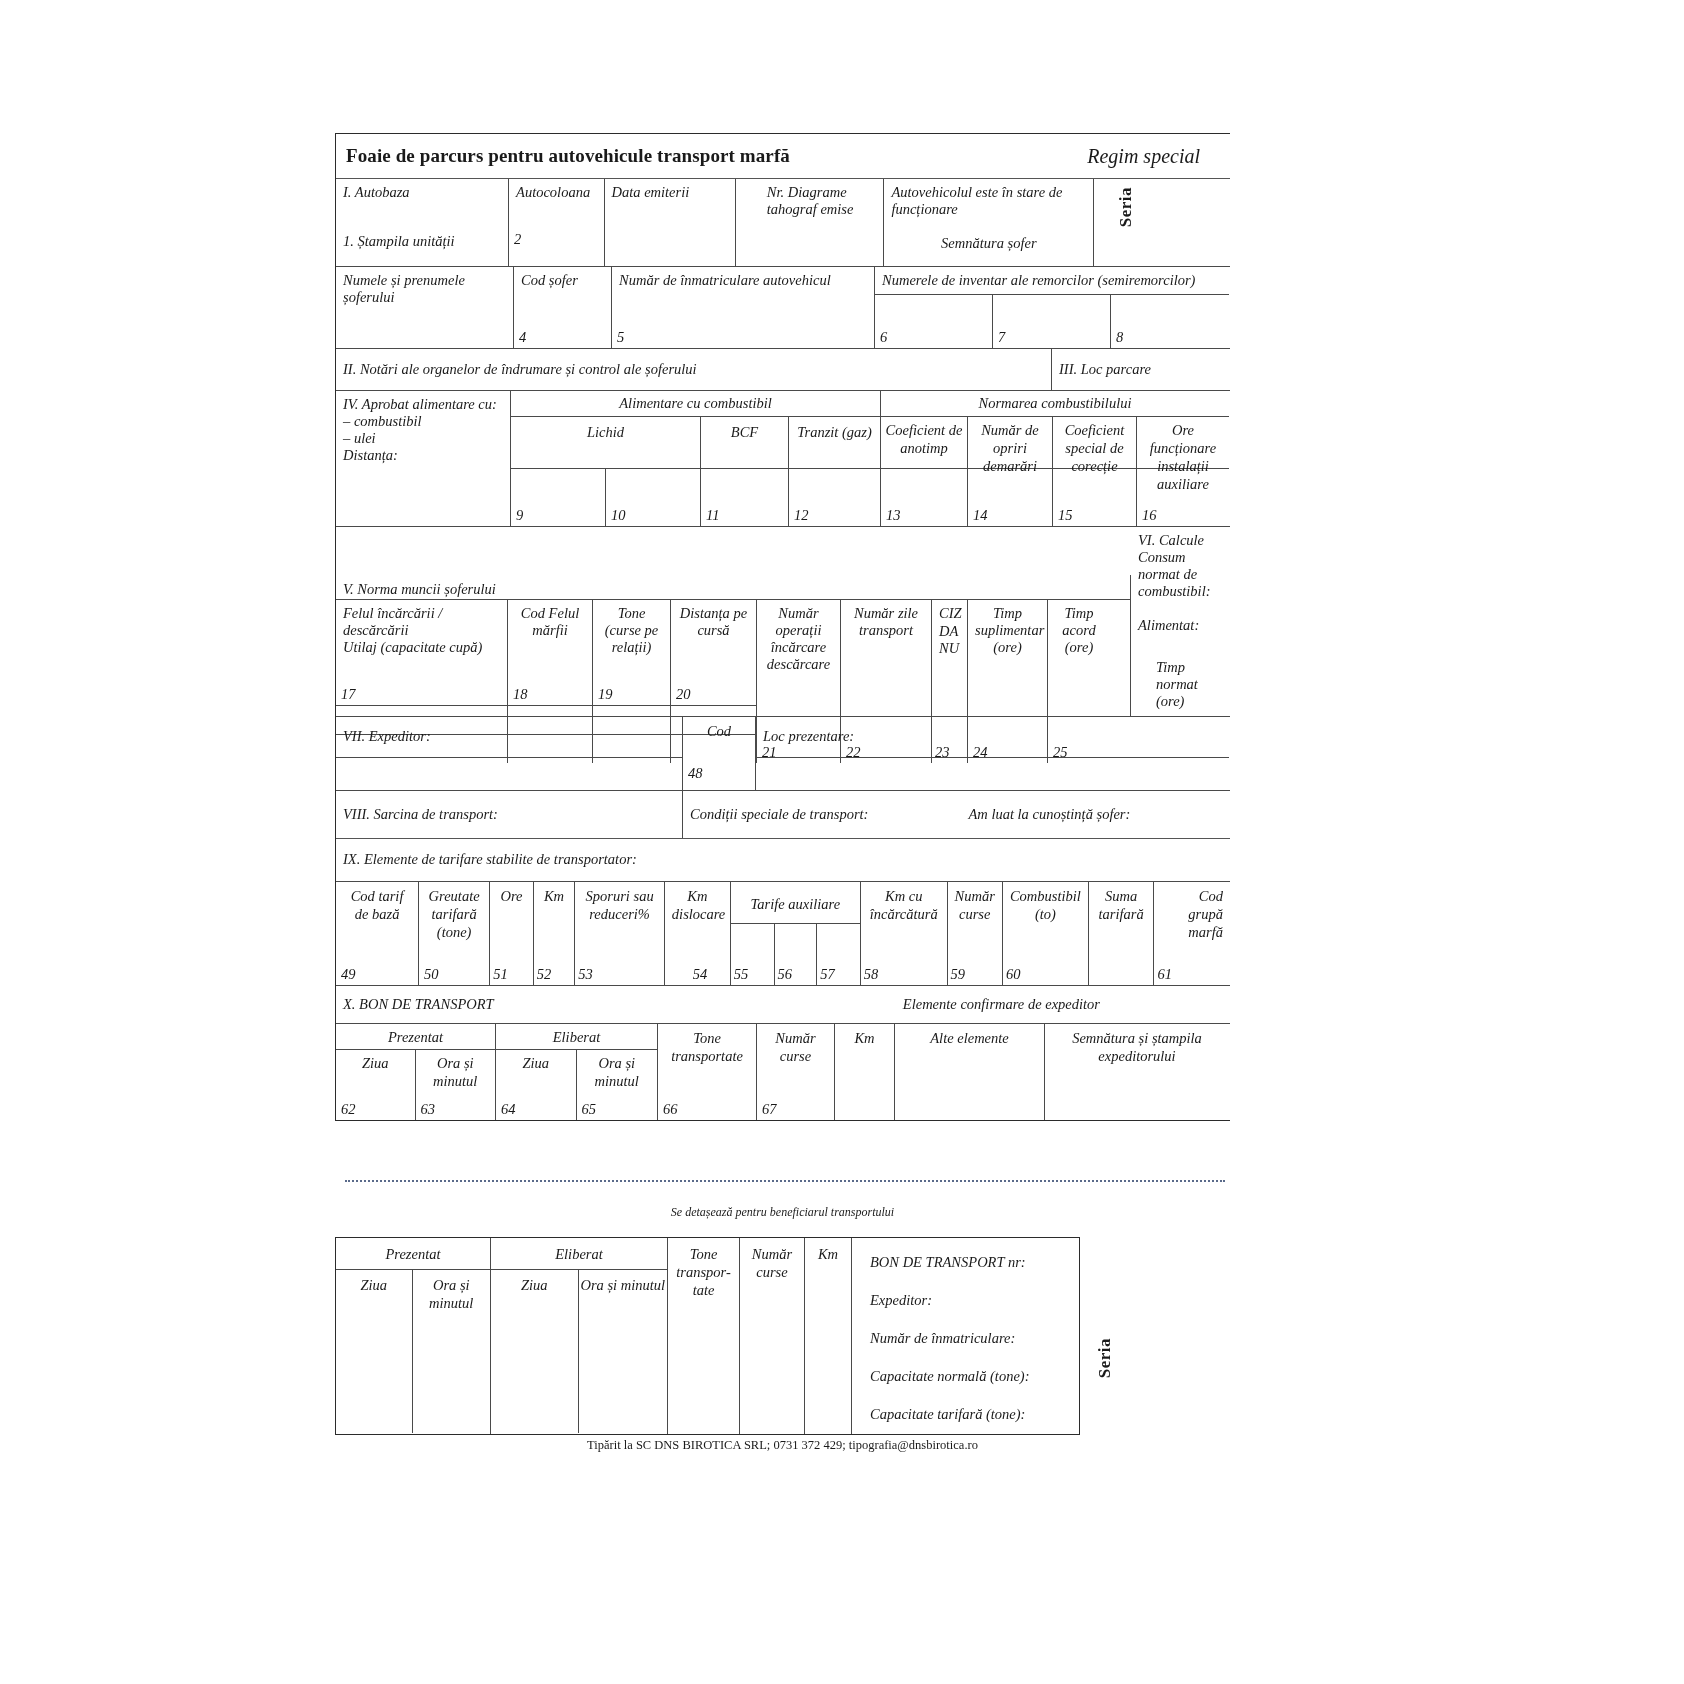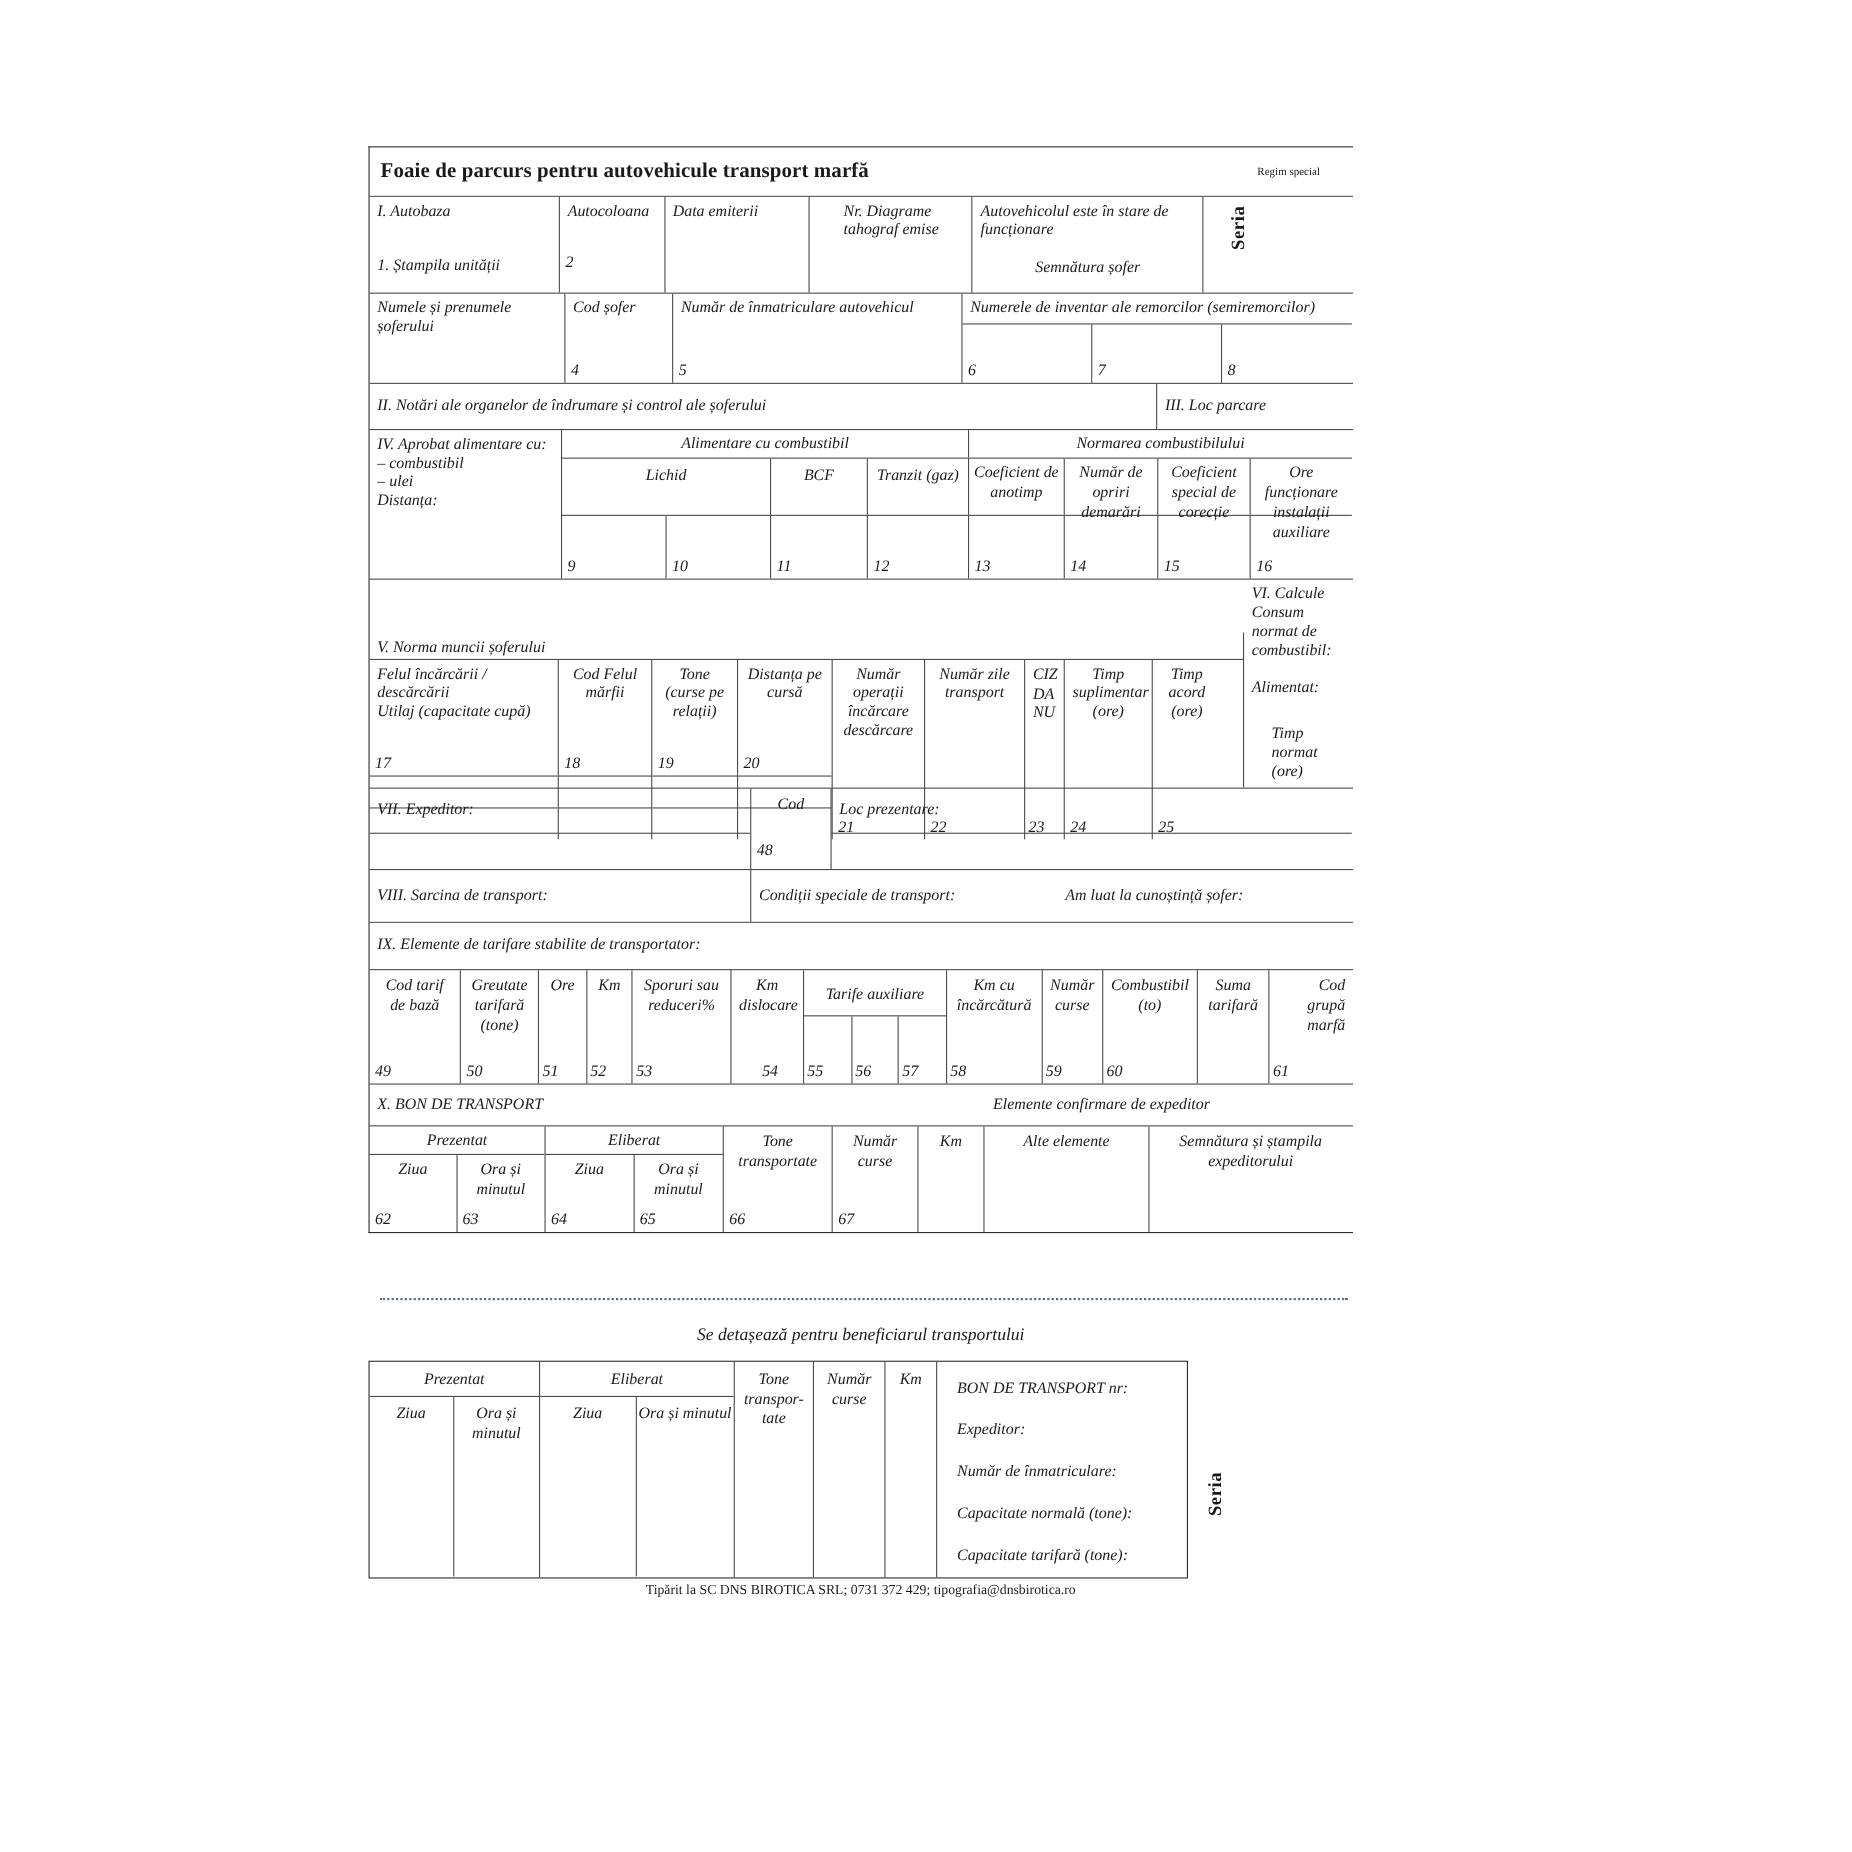--- a/index.html
+++ b/index.html
@@ -23,21 +23,21 @@
   }
   .row{display:flex;box-sizing:border-box;}
   .bb{border-bottom:1.3px solid #4a4a4a;}
   .bbh{border-bottom:1.8px solid #555;}
   .br{border-right:1.3px solid #4a4a4a;}
   .pad{padding:5px 7px;}
 
   
   #title-row{display:flex;align-items:center;height:44px;}
   #form-title{font-weight:bold;font-size:19px;padding-left:10px;font-style:normal;letter-spacing:.1px;}
-  #regim{font-size:10px;margin-left:auto;padding-right:30px;}
+  #regim{font-style:italic;font-size:20px;margin-left:auto;padding-right:30px;}
 
   
   .seria-strip{
     position:absolute;
     writing-mode:vertical-rl;
     transform:rotate(180deg);
     font-weight:bold;font-size:17px;
     letter-spacing:.5px;
     font-family:"Liberation Serif", serif;
   }
@@ -47,21 +47,21 @@
   .cnum{position:absolute;left:5px;bottom:2px;font-style:italic;font-size:14.5px;}
   .cnum-r{position:absolute;right:6px;bottom:2px;font-style:italic;font-size:14.5px;}
 
   
   #cut-line{
     position:absolute;left:345px;top:1180px;width:880px;
     border-top:2px dotted #5a6a8a;
   }
   #detach-title{
     position:absolute;left:335px;top:1205px;width:895px;
-    text-align:center;font-style:italic;font-size:16px;
+    text-align:center;font-style:italic;font-size:12px;
   }
   #detach-form{
     position:absolute;left:335px;top:1237px;width:745px;
     border:1.6px solid #2b2b2b;box-sizing:border-box;
   }
   #footer-note{
     position:absolute;left:335px;top:1438px;width:895px;
     text-align:center;font-size:12.5px;font-style:normal;
   }
 </style>

